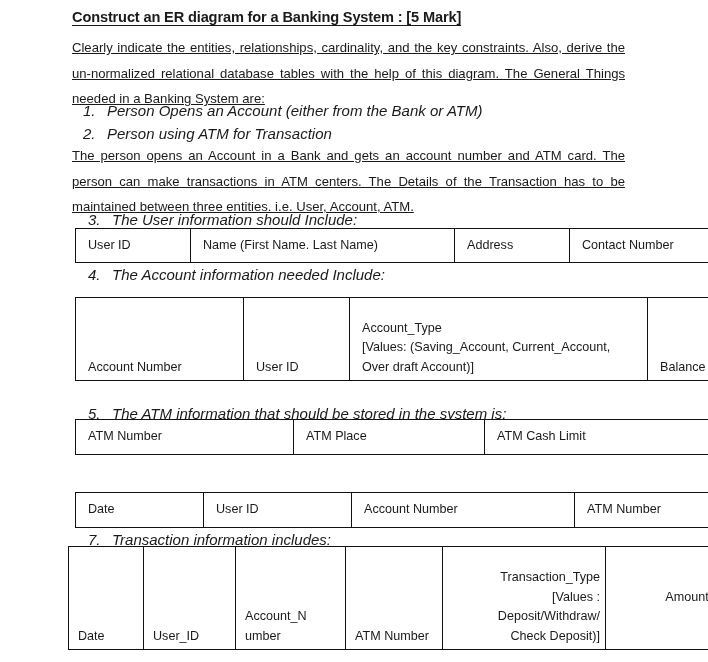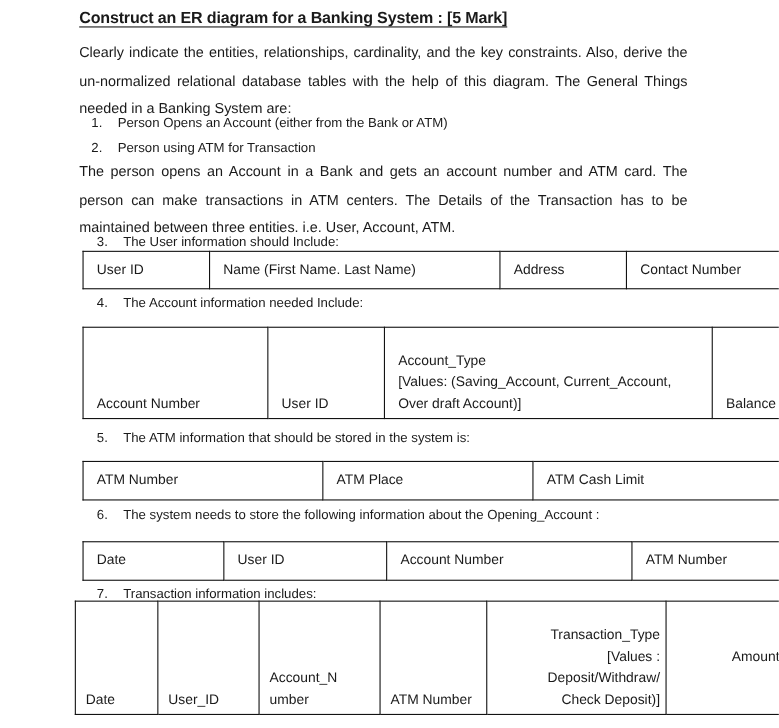--- a/index.html
+++ b/index.html
@@ -38,40 +38,42 @@
 
   
   .para {
     position: absolute;
     left: 72px;
     width: 553px;
     font-size: 13.1px;
     line-height: 25.5px;
     text-align: justify;
     text-justify: inter-word;
+    text-decoration: underline;
   }
   .para.p1 { top: 35px; }
   .para.p2 { top: 143px; }
 
   
   .list-item {
     position: absolute;
-    font-size: 12px;
+    font-size: 15px;
     line-height: 20px;
     white-space: nowrap;
+    font-style: italic;
   }
   .list-item .num {
     display: inline-block;
     width: 24px;
   }
   .li-1 { left: 83px; top: 101px; }
   .li-2 { left: 83px; top: 124px; }
   .li-3 { left: 88px; top: 210px; }
   .li-4 { left: 88px; top: 265px; }
-  .li-5 { left: 88px; top: 388px; }
+  .li-5 { left: 88px; top: 404px; }
   .li-6 { left: 88px; top: 458px; }
   .li-7 { left: 88px; top: 530px; }
 
   
   .tbl {
     position: absolute;
     border-collapse: collapse;
     table-layout: fixed;
     font-size: 12.6px;
     background: #fff;
@@ -174,23 +176,20 @@
   <table class="tbl" id="table-atm">
     <tbody>
         <tr>
       <td class="mid" style="width:195px;">ATM  Number</td>
       <td class="mid" style="width:168px;">ATM  Place</td>
       <td class="mid" style="width:222px;">ATM  Cash  Limit</td>
     </tr>
   </tbody>
     </table>
 
-  <div class="list-item li-6">
-    <span class="num">6.</span><span>The system needs to store the following information about the Opening_Account :</span>
-  </div>
 
   <table class="tbl" id="table-opening">
     <tbody>
         <tr>
       <td class="mid" style="width:105px;">Date</td>
       <td class="mid" style="width:125px;">User  ID</td>
       <td class="mid" style="width:200px;">Account  Number</td>
       <td class="mid" style="width:155px;">ATM  Number</td>
     </tr>
   </tbody>

